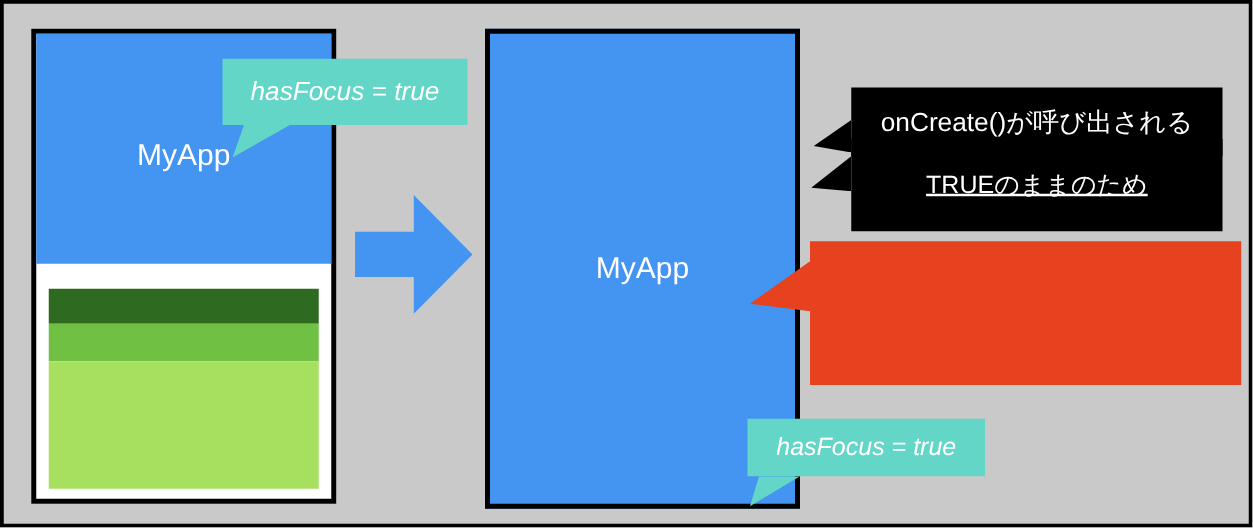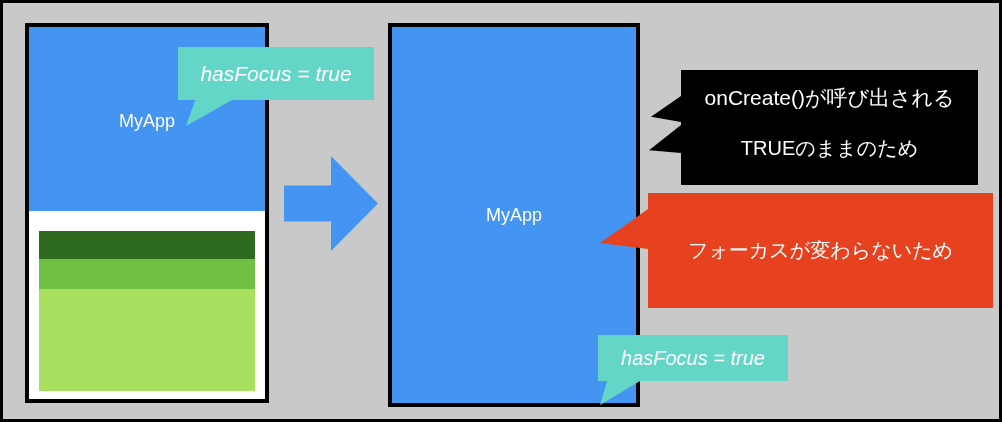--- a/index.html
+++ b/index.html
@@ -27,21 +27,21 @@
   .phone-left  { left: 22px;  top: 20px; width: 244px; height: 380px; }
   .phone-right {
     left: 385px; top: 20px; width: 252px; height: 384px;
     background: var(--blue, #4494f1);
     display: flex; align-items: center; justify-content: center;
   }
   .screen-top {
     position: absolute; left: 0; top: 0; width: 100%; height: 184px;
     background: var(--blue, #4494f1);
   }
-  .app-label { color: #fff; font-size: 18px; }
+  .app-label { color: #fff; font-size: 24px; }
   .screen-top .app-label {
     position: absolute; top: 84px; left: 0; width: 100%; text-align: center;
   }
   .content-area {
     position: absolute; left: 10px; right: 10px; top: 204px; bottom: 8px;
     display: flex; flex-direction: column;
   }
   .bar-dark  { height: 28px; background: var(--green-dark, #2e6b21); }
   .bar-mid   { height: 30px; background: var(--green-mid, #6fc043); }
   .bar-light { flex: 1;      background: var(--green-light, #a6e05e); }
@@ -74,21 +74,21 @@
     clip-path: polygon(20% 0, 100% 0, 0 100%);
   }
 
   .b-oncreate { left: 678px; top: 27px; width: 297px; height: 55px; font-size: 21px; margin-top: 40px; }
   .b-oncreate .tail {
     right: 100%; top: 26px; width: 30px; height: 26px;
     background: var(--black, #000000);
     clip-path: polygon(100% 0, 100% 100%, 0 80%);
   }
 
-  .b-true { left: 678px; top: 108px; width: 297px; height: 74px; font-size: 20px; line-height: 1.55; }
+  .b-true { left: 678px; top: 108px; width: 297px; height: 74px; font-size: 20px; line-height: 1.55; text-decoration: underline; }
   .b-true .tail {
     right: 100%; top: 14px; width: 32px; height: 28px;
     background: var(--black, #000000);
     clip-path: polygon(100% 0, 100% 100%, 0 90%);
   }
 
   .b-red { left: 645px; top: 190px; width: 345px; height: 115px; font-size: 20px; line-height: 1.55; }
   .b-red .tail {
     right: 100%; top: 16px; width: 48px; height: 40px;
     background: var(--red, #e6421f);
@@ -133,21 +133,20 @@
     <span>onCreate()が呼び出される</span>
     <div class="tail"></div>
   </div>
 
   <div class="bubble black b-true">
     <span>TRUEのままのため</span>
     <div class="tail"></div>
   </div>
 
   <div class="bubble red b-red">
-    <span>フォーカスが変わらないため</span>
     <div class="tail"></div>
   </div>
 
   <div class="bubble teal b-hasfocus-bottom">
     <span>hasFocus = true</span>
     <div class="tail"></div>
   </div>
 
 </div>
 

